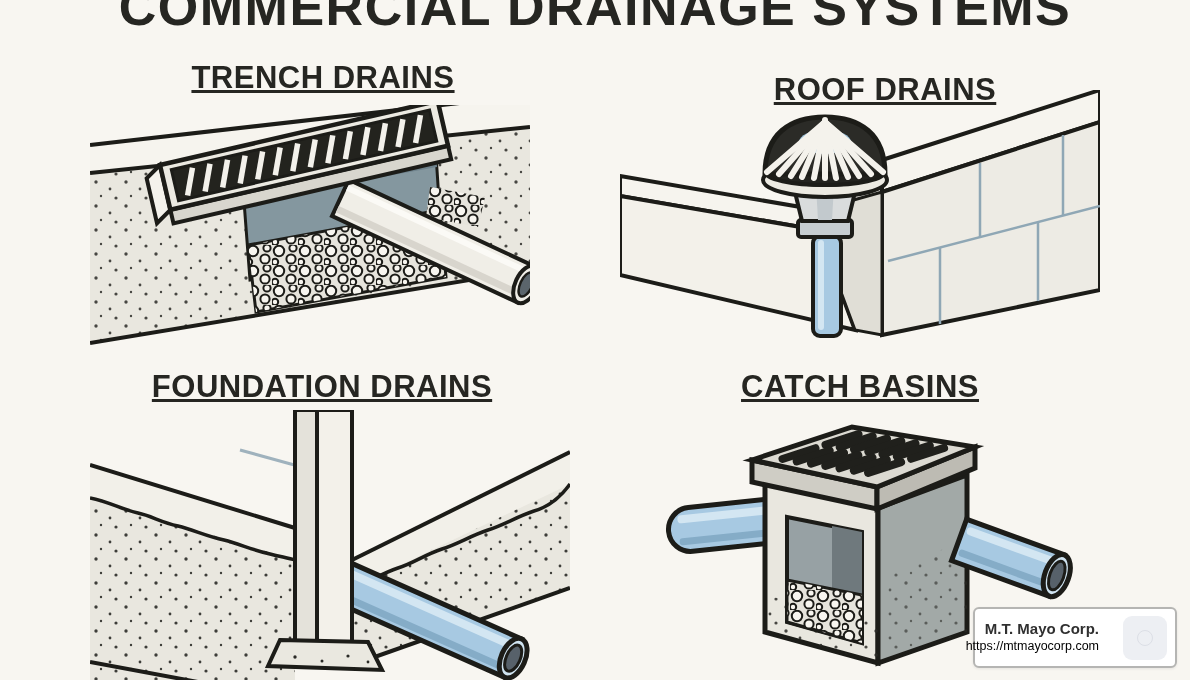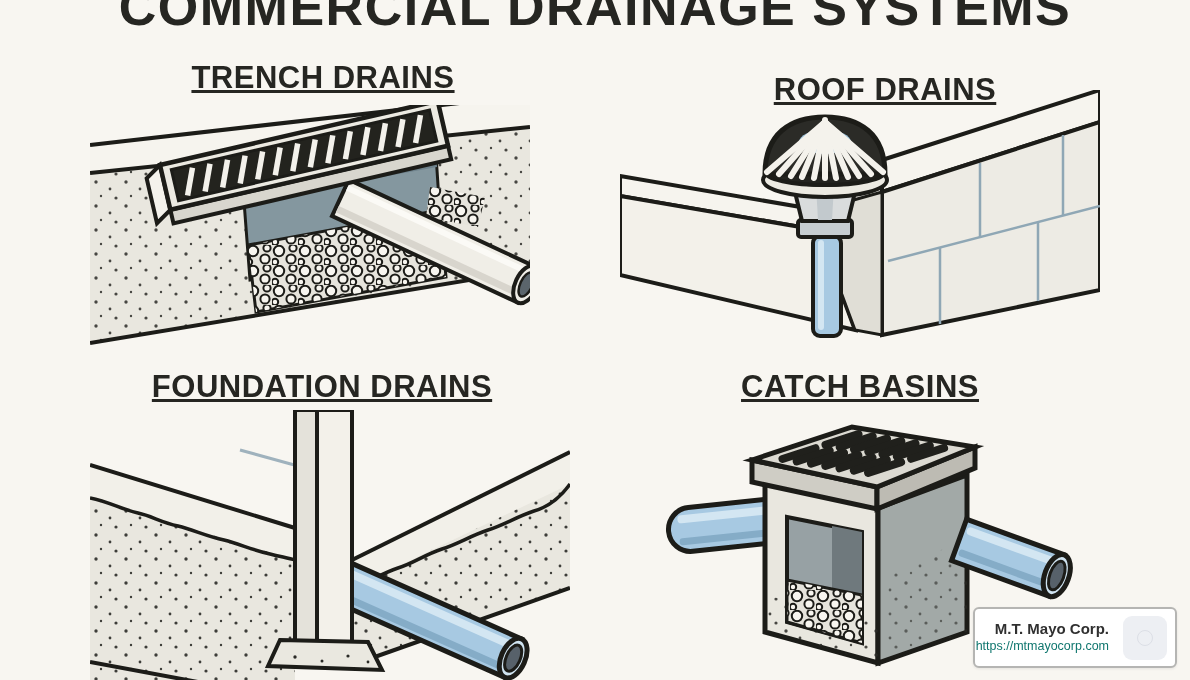--- a/index.html
+++ b/index.html
@@ -26,25 +26,25 @@
   #lbl-catch{left:860px;top:369px;}
   .illus{position:absolute;}
   #illus-trench{left:90px;top:105px;}
   #illus-roof{left:620px;top:90px;}
   #illus-foundation{left:90px;top:410px;}
   #illus-catch{left:660px;top:410px;}
   .badge{
     position:absolute;right:13px;bottom:12px;width:204px;height:61px;
     background:#ffffff;border:2px solid #b5b5b3;border-radius:6px;
     box-sizing:border-box;display:flex;align-items:center;justify-content:flex-end;
-    gap:14px;padding:0 8px 0 10px;box-shadow:0 1px 3px rgba(0,0,0,.08);
+    gap:24px;padding:0 8px 0 10px;box-shadow:0 1px 3px rgba(0,0,0,.08);
   }
   .badge-text{display:flex;flex-direction:column;align-items:flex-end;line-height:1.25;}
   .badge-company{font-size:15px;font-weight:700;color:#303030;}
-  .badge-url{font-size:12.5px;font-weight:400;color:#0f766e;}
+  .badge-url{font-size:12.5px;font-weight:400;color:#000000;}
   .badge-logo{
     width:44px;height:44px;border-radius:9px;background:#edeff3;
     display:flex;align-items:center;justify-content:center;flex:0 0 auto;
   }
   .badge-logo span{
     display:block;width:14px;height:14px;border-radius:50%;
     border:1.5px solid #dcdfe6;
   }
 </style>
 </head>

